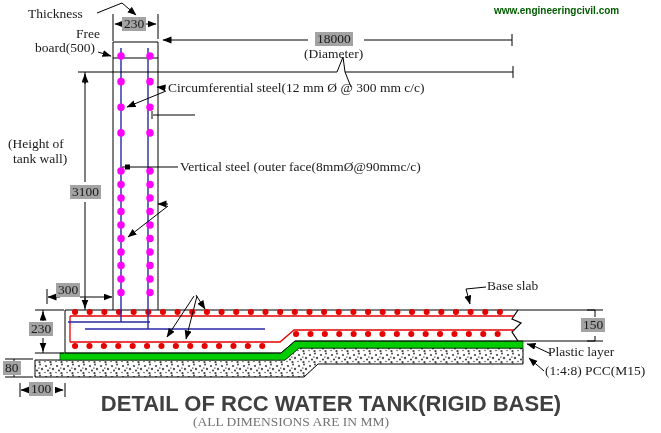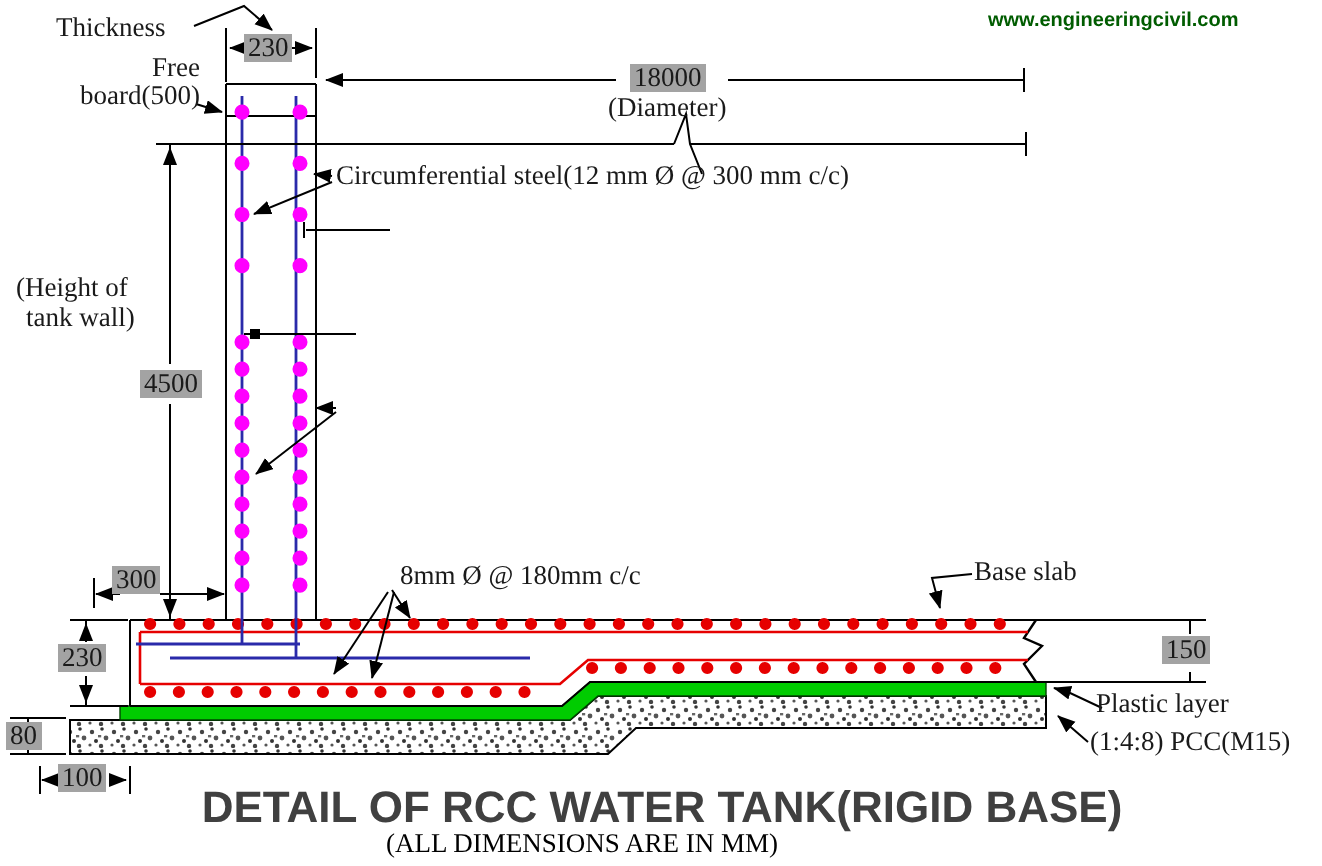--- a/index.html
+++ b/index.html
@@ -9,21 +9,21 @@
   .lbl{position:absolute;font-size:13.5px;line-height:14px;white-space:nowrap;color:#1a1a1a;}
   .dim{position:absolute;font-size:13.5px;line-height:14px;white-space:nowrap;color:#1a1a1a;
        background:#a3a3a3;padding:0 2px;}
   .ra{text-align:right;}
   #watermark{position:absolute;left:494px;top:5px;font-family:"Liberation Sans",sans-serif;
        font-weight:bold;font-size:10px;color:#005c00;letter-spacing:0;}
   #title{position:absolute;left:331px;top:391px;transform:translateX(-50%);
        font-family:"Liberation Sans",sans-serif;font-weight:bold;font-size:22px;color:#404040;
        white-space:nowrap;}
   #subtitle{position:absolute;left:291px;top:414px;transform:translateX(-50%);
-       font-size:13.5px;color:#000000;white-space:nowrap;}
+       font-size:13.5px;color:#737373;white-space:nowrap;}
 </style>
 </head>
 <body>
 
 <div id="stage">
 
   <svg width="661" height="433" viewBox="0 0 661 433">
     <defs>
       <marker id="ah" markerWidth="10" markerHeight="8" refX="8.5" refY="3.5" orient="auto" markerUnits="userSpaceOnUse">
         <path d="M0,0 L9,3.5 L0,7 Z" fill="#000"></path>
@@ -139,38 +139,38 @@
       <path d="M551,354 L534,346 L527,344" marker-end="url(#ah)"></path>
       <path d="M544,371 L529,358" marker-end="url(#ah)"></path>
     </g>
     <rect x="125" y="164.5" width="5" height="5" fill="#000"></rect>
   </svg>
 
   <div id="watermark">www.engineeringcivil.com</div>
 
   <div class="lbl" style="left:28px;top:7px;">Thickness</div>
   <div class="lbl ra" style="left:30px;top:27px;width:70px;">Free</div>
-  <div class="lbl ra" style="left:30px;top:41px;width:70px;">board(500)</div>
+  <div class="lbl ra" style="left:30px;top:41px;width:70px;text-align:center;">board(500)</div>
 
   <div class="dim" style="left:122px;top:17px;">230</div>
   <div class="lbl" style="left:304px;top:12px;margin-top:35px;">(Diameter)</div>
   <div class="dim" style="left:315px;top:32px;">18000</div>
 
   <div class="lbl" style="left:168px;top:81px;">Circumferential steel(12 mm Ø @ 300 mm c/c)</div>
+  <div class="lbl" style="left:180px;top:160px;">Vertical steel (outer face(8mmØ@90mmc/c)</div>
 
   <div class="lbl" style="left:8px;top:137px;">(Height of</div>
   <div class="lbl" style="left:13px;top:152px;">tank wall)</div>
-  <div class="dim" style="left:70px;top:185px;">4500</div>
+  <div class="dim" style="left:70px;top:185px;">3100</div>
 
   <div class="dim" style="left:56px;top:283px;">300</div>
   <div class="dim" style="left:29px;top:322px;">230</div>
   <div class="dim" style="left:3px;top:361px;">80</div>
   <div class="dim" style="left:29px;top:382px;">100</div>
 
-  <div class="lbl" style="left:200px;top:281px;">8mm Ø @ 180mm c/c</div>
   <div class="lbl" style="left:487px;top:279px;">Base slab</div>
   <div class="dim" style="left:581px;top:318px;">150</div>
   <div class="lbl" style="left:548px;top:345px;text-align:right;">Plastic layer</div>
   <div class="lbl" style="left:545px;top:364px;">(1:4:8) PCC(M15)</div>
 
   <div id="title">DETAIL OF RCC WATER TANK(RIGID BASE)</div>
   <div id="subtitle">(ALL DIMENSIONS ARE IN MM)</div>
 </div>
 
 </body></html>

